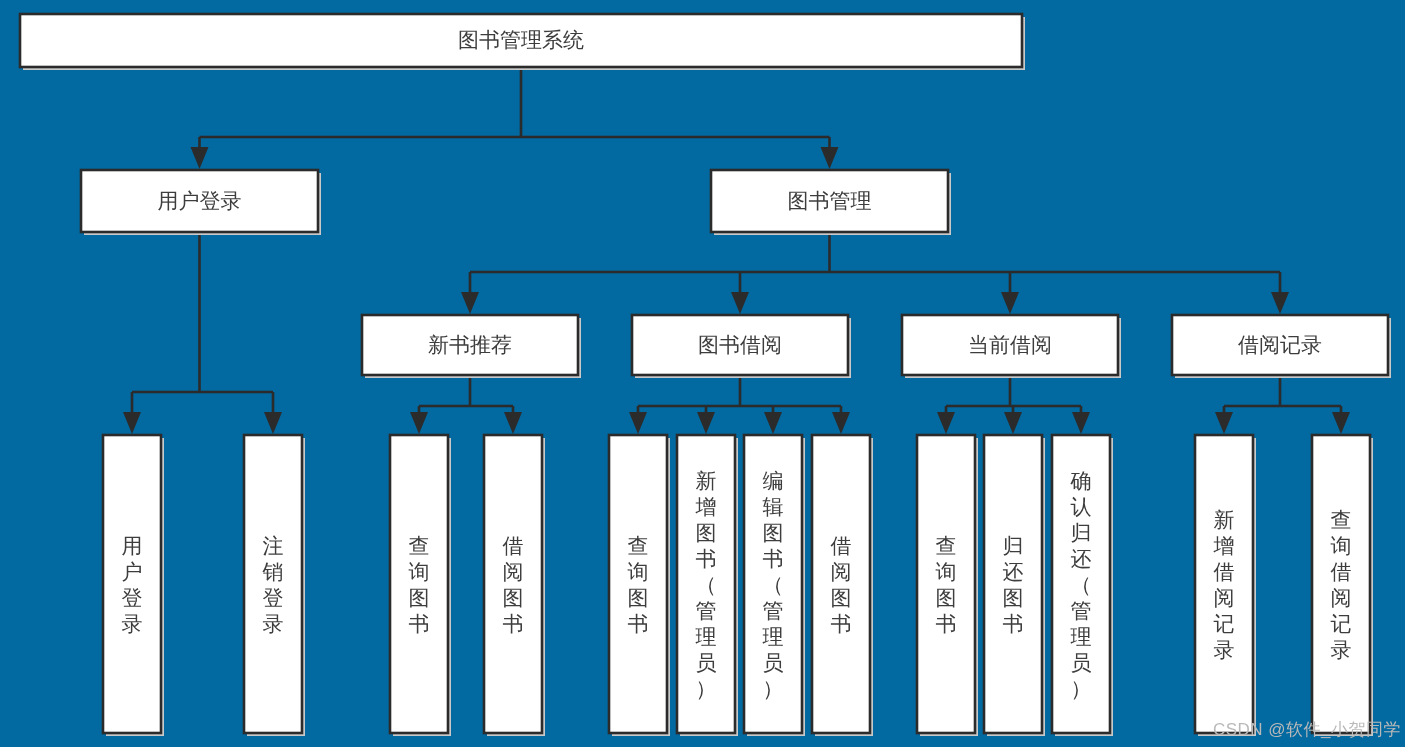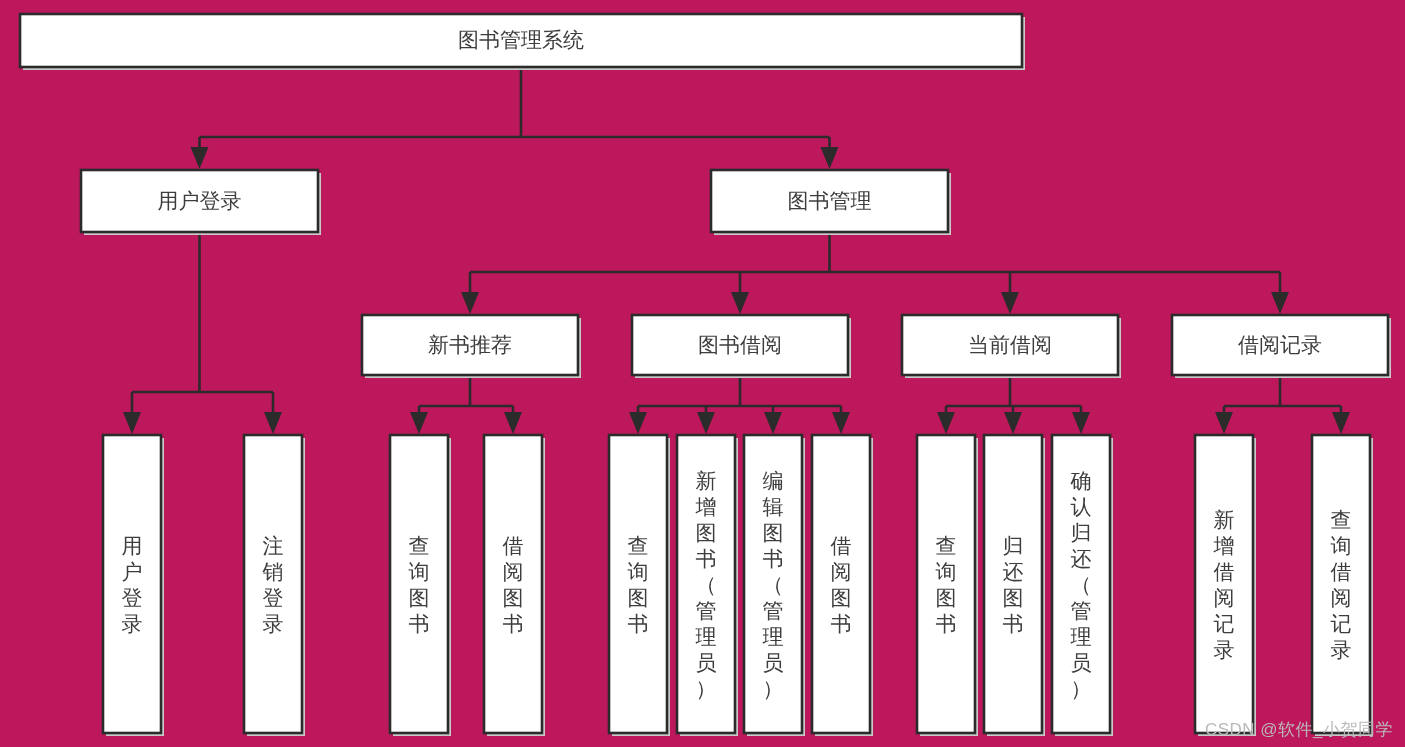--- a/index.html
+++ b/index.html
@@ -1,25 +1,25 @@
 <!DOCTYPE html>
 <html><head>
 <meta charset="utf-8">
 <style>
   html,body{margin:0;padding:0;background:#ffffff;}
   body{font-family:"Liberation Sans","DejaVu Sans",sans-serif;}
-  #stage{position:relative;width:1405px;height:747px;background:#be185d;overflow:hidden;}
+  #stage{position:relative;width:1405px;height:747px;background:#0369a1;overflow:hidden;}
   #diagram{position:absolute;left:0;top:0;width:1405px;height:747px;}
   .node-rect{fill:#ffffff;stroke:#2b2b2b;stroke-width:2.6;}
   .node-shadow{fill:#c9c9c9;}
   .conn{stroke:#2b2b2b;stroke-width:2.6;fill:none;stroke-linecap:butt;}
   .arrowhead{fill:#2b2b2b;}
   .node-label{fill:#3d3d3d;font-family:"Liberation Sans","DejaVu Sans",sans-serif;font-size:21px;text-anchor:middle;dominant-baseline:middle;}
   .leaf-label{fill:#3d3d3d;font-family:"Liberation Sans","DejaVu Sans",sans-serif;font-size:21px;text-anchor:middle;}
-  .watermark{position:absolute;right:12px;bottom:6px;color:#b9b9b9;font-size:17px;font-family:"Liberation Sans","DejaVu Sans",sans-serif;white-space:nowrap;letter-spacing:.5px;}
+  .watermark{position:absolute;right:4px;bottom:6px;color:#b9b9b9;font-size:17px;font-family:"Liberation Sans","DejaVu Sans",sans-serif;white-space:nowrap;letter-spacing:.5px;}
 </style>
 </head>
 <body>
 
 <div id="stage">
   <svg id="diagram" viewBox="0 0 1405 747" xmlns="http://www.w3.org/2000/svg">
       <line x1="521" y1="67" x2="521" y2="137" class="conn"></line>
       <line x1="199.5" y1="137" x2="829.5" y2="137" class="conn"></line>
       <line x1="199.5" y1="137" x2="199.5" y2="148" class="conn"></line>
       <path d="M 190.5 147 L 208.5 147 L 199.5 169 Z" class="arrowhead"></path>

